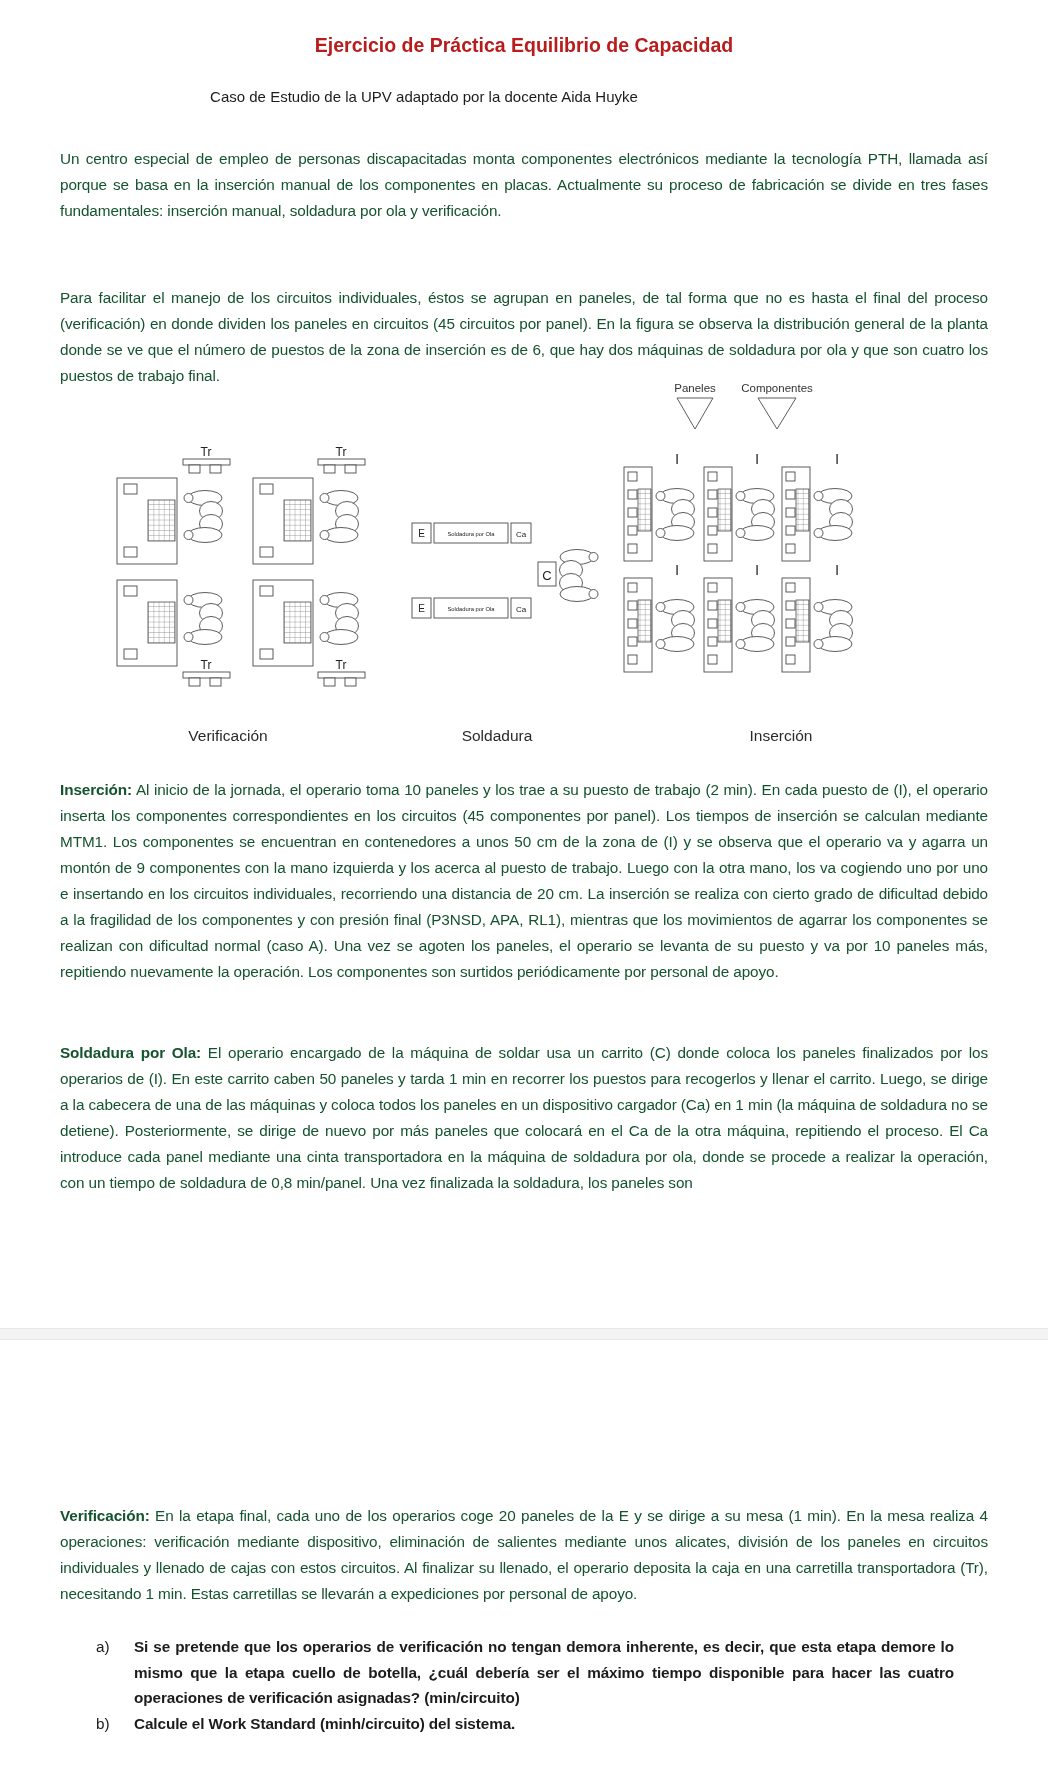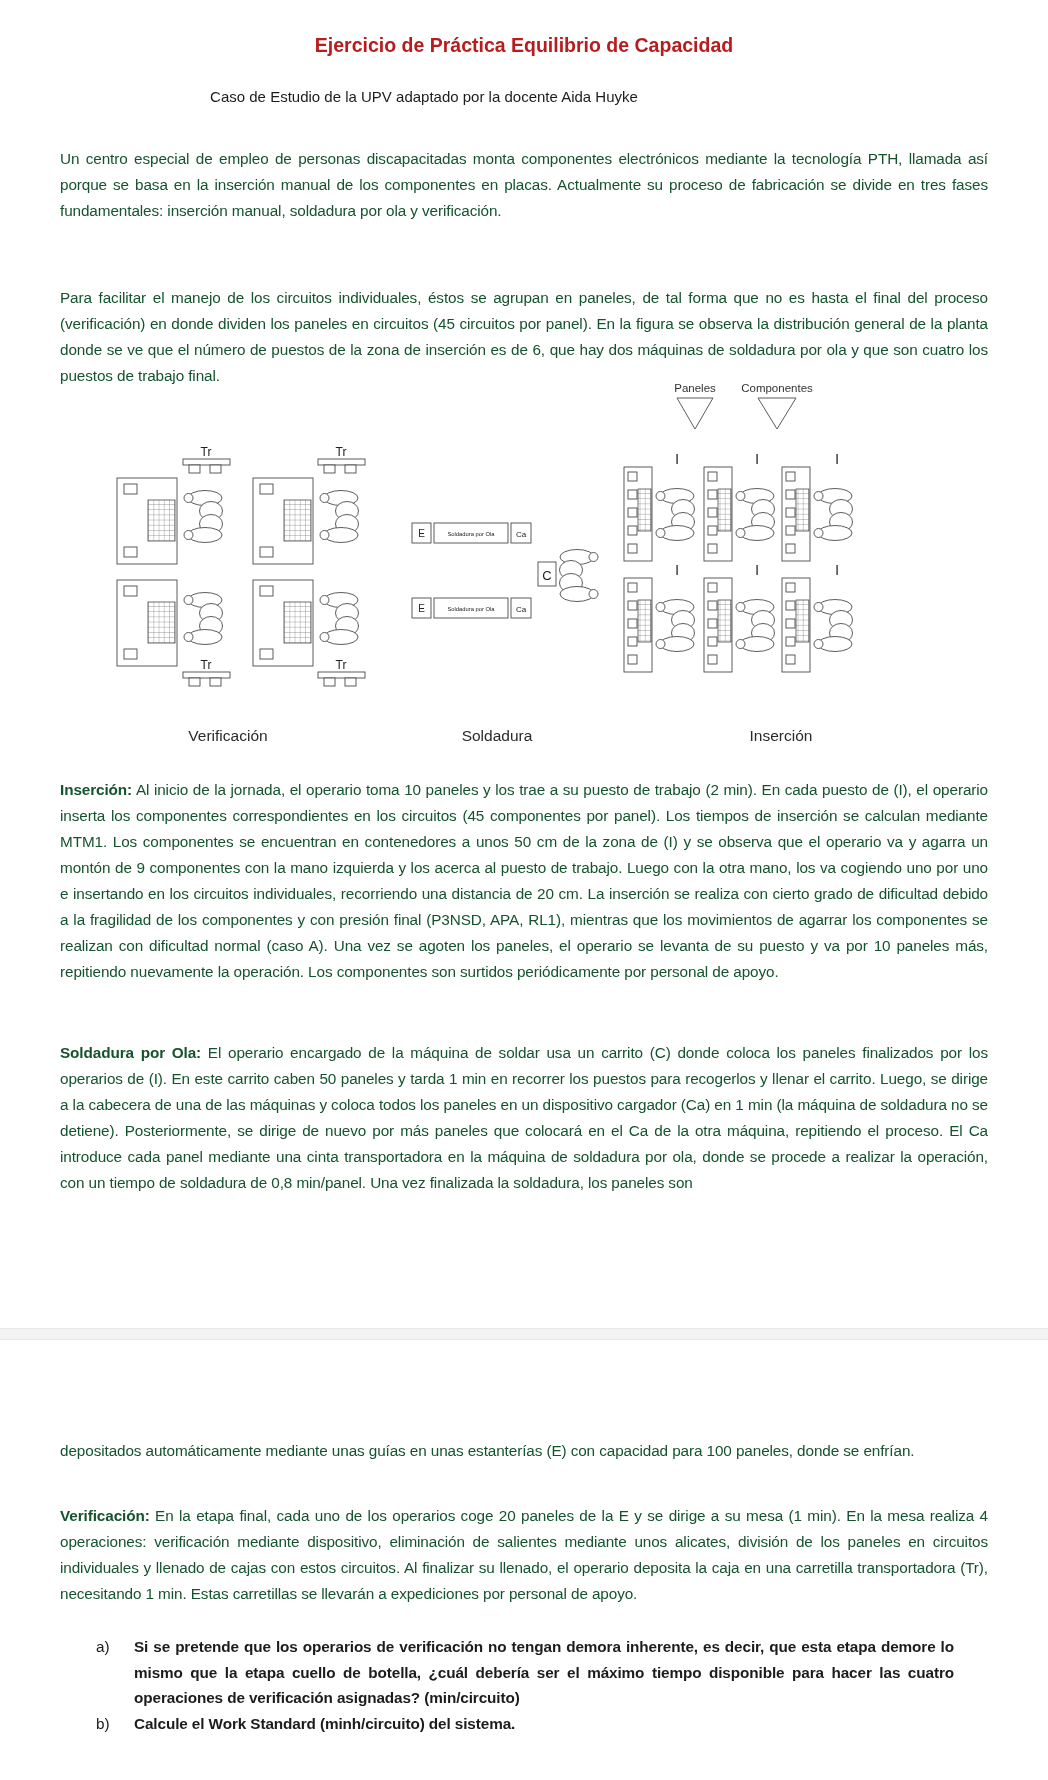--- a/index.html
+++ b/index.html
@@ -152,21 +152,20 @@
     <text class="zonelabel" x="497" y="741">Soldadura</text>
     <text class="zonelabel" x="781" y="741">Inserción</text>
   </svg>
 
   <div class="para p-insercion"><span class="lead">Inserción:</span><span> Al inicio de la jornada, el operario toma 10 paneles y los trae a su puesto de trabajo (2 min). En cada puesto de (I), el operario inserta los componentes correspondientes en los circuitos (45 componentes por panel). Los tiempos de inserción se calculan mediante MTM1. Los componentes se encuentran en contenedores a unos 50 cm de la zona de (I) y se observa que el operario va y agarra un montón de 9 componentes con la mano izquierda y los acerca al puesto de trabajo. Luego con la otra mano, los va cogiendo uno por uno e insertando en los circuitos individuales, recorriendo una distancia de 20 cm. La inserción se realiza con cierto grado de dificultad debido a la fragilidad de los componentes y con presión final (P3NSD, APA, RL1), mientras que los movimientos de agarrar los componentes se realizan con dificultad normal (caso A). Una vez se agoten los paneles, el operario se levanta de su puesto y va por 10 paneles más, repitiendo nuevamente la operación. Los componentes son surtidos periódicamente por personal de apoyo.</span></div>
 
   <div class="para p-soldadura"><span class="lead">Soldadura por Ola:</span><span> El operario encargado de la máquina de soldar usa un carrito (C) donde coloca los paneles finalizados por los operarios de (I). En este carrito caben 50 paneles y tarda 1 min en recorrer los puestos para recogerlos y llenar el carrito. Luego, se dirige a la cabecera de una de las máquinas y coloca todos los paneles en un dispositivo cargador (Ca) en 1 min (la máquina de soldadura no se detiene). Posteriormente, se dirige de nuevo por más paneles que colocará en el Ca de la otra máquina, repitiendo el proceso. El Ca introduce cada panel mediante una cinta transportadora en la máquina de soldadura por ola, donde se procede a realizar la operación, con un tiempo de soldadura de 0,8 min/panel. Una vez finalizada la soldadura, los paneles son</span></div>
 
   <div class="page-break"></div>
 
-  <div class="para p-cont">depositados automáticamente mediante unas guías en unas estanterías (E) con capacidad para 100 paneles, donde se enfrían.</div>
 
   <div class="para p-verif"><span class="lead">Verificación:</span><span> En la etapa final, cada uno de los operarios coge 20 paneles de la E y se dirige a su mesa (1 min). En la mesa realiza 4 operaciones: verificación mediante dispositivo, eliminación de salientes mediante unos alicates, división de los paneles en circuitos individuales y llenado de cajas con estos circuitos. Al finalizar su llenado, el operario deposita la caja en una carretilla transportadora (Tr), necesitando 1 min. Estas carretillas se llevarán a expediciones por personal de apoyo.</span></div>
 
   <div class="qlist">
     <div class="qitem">
       <div class="qmarker">a)</div>
       <div class="qtext">Si se pretende que los operarios de verificación no tengan demora inherente, es decir, que esta etapa demore lo mismo que la etapa cuello de botella, ¿cuál debería ser el máximo tiempo disponible para hacer las cuatro operaciones de verificación asignadas? (min/circuito)</div>
     </div>
     <div class="qitem">
       <div class="qmarker">b)</div>

